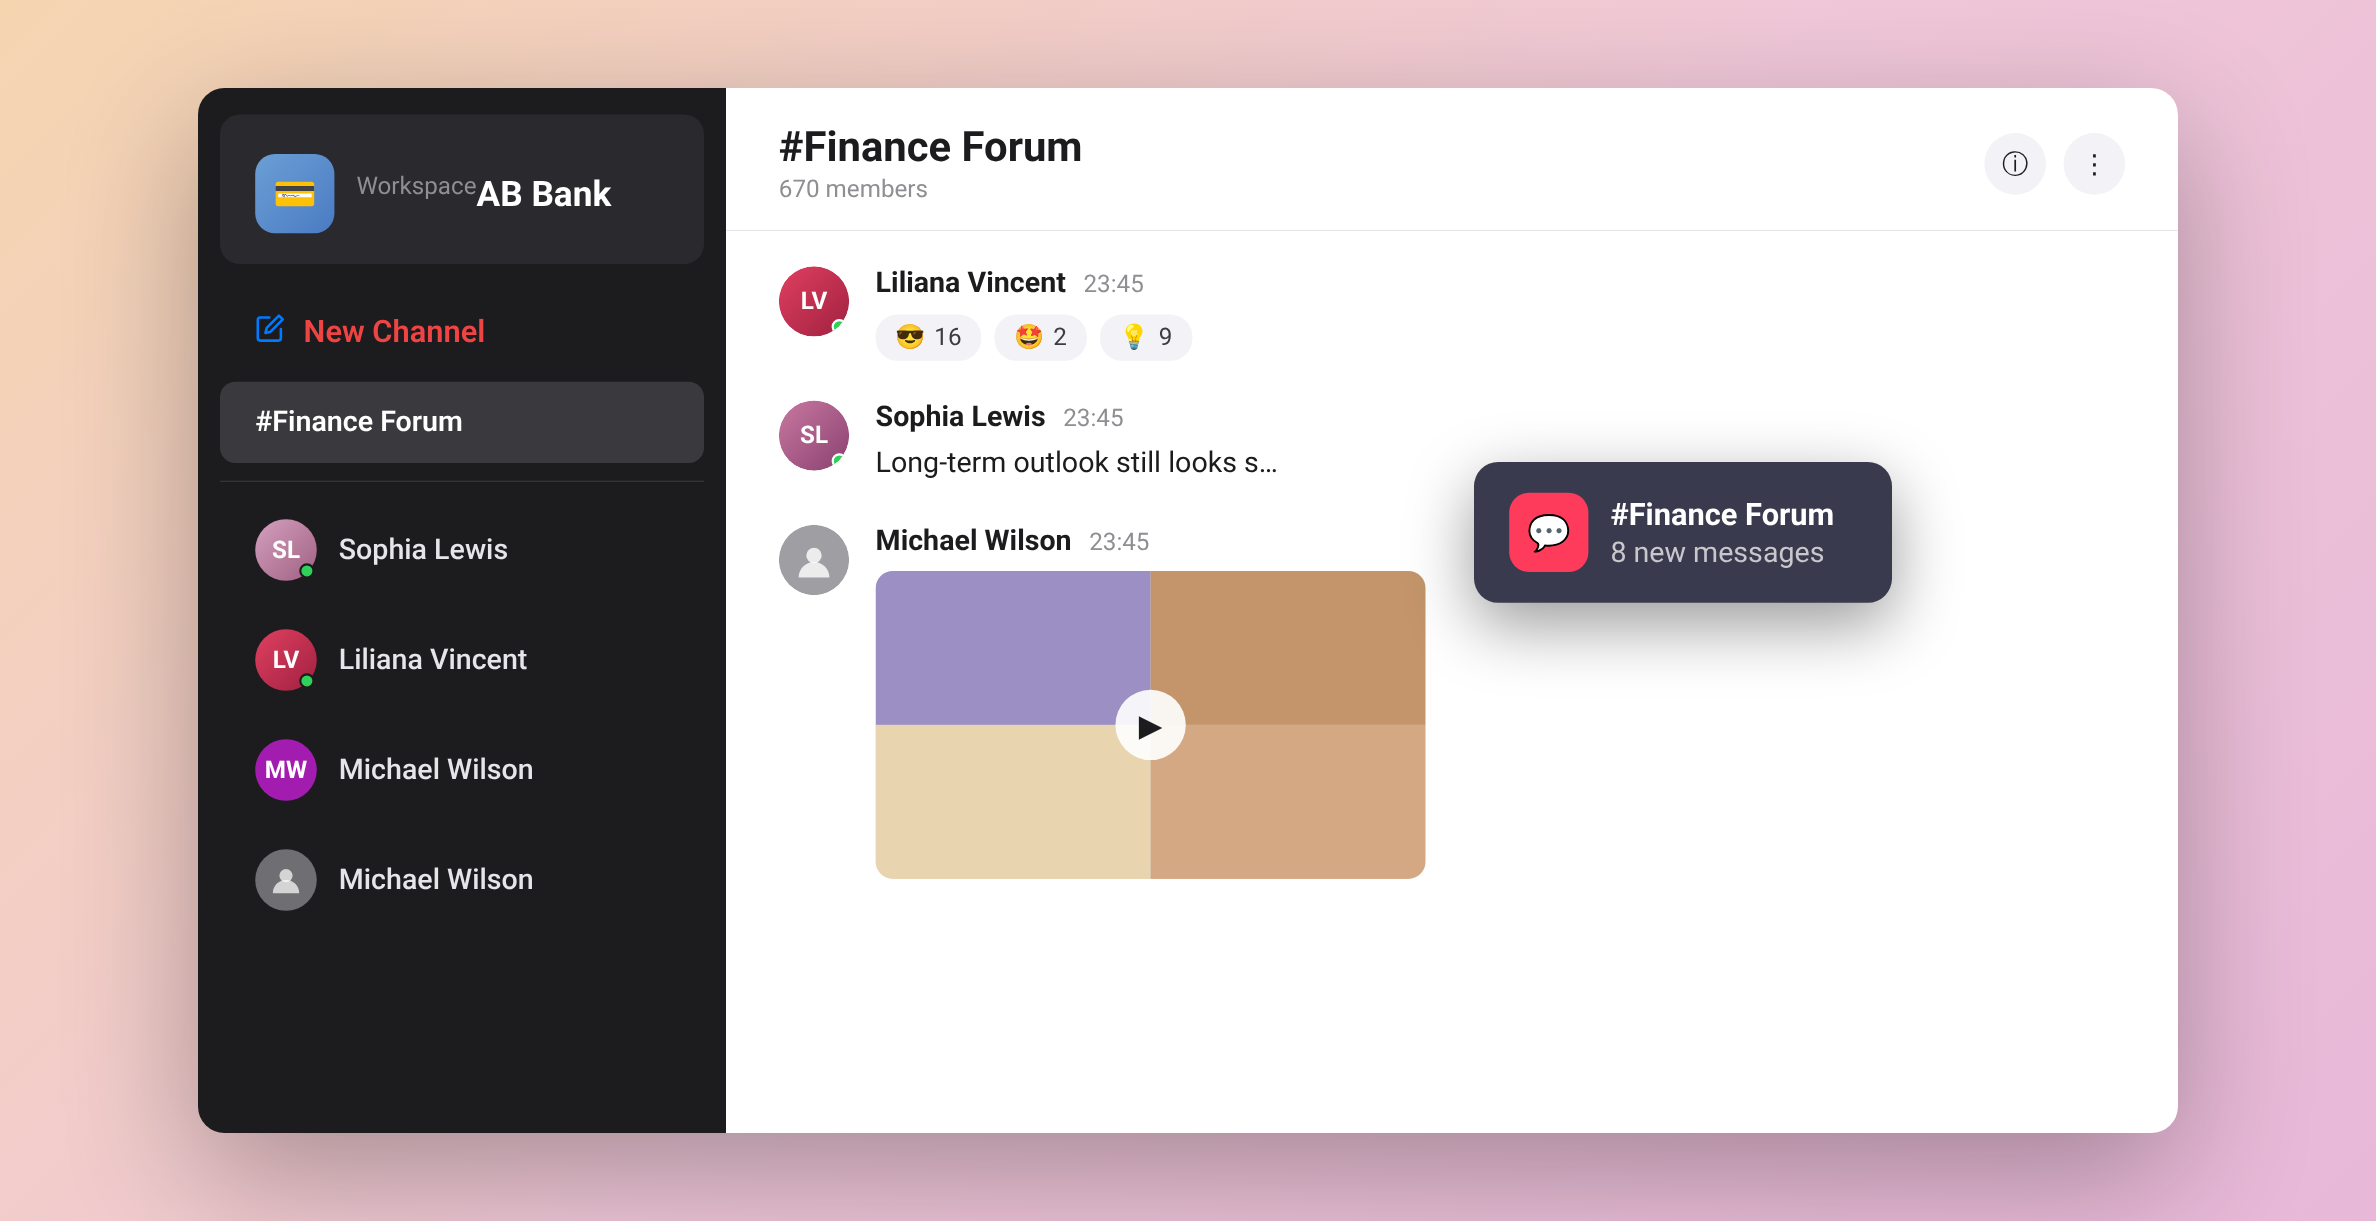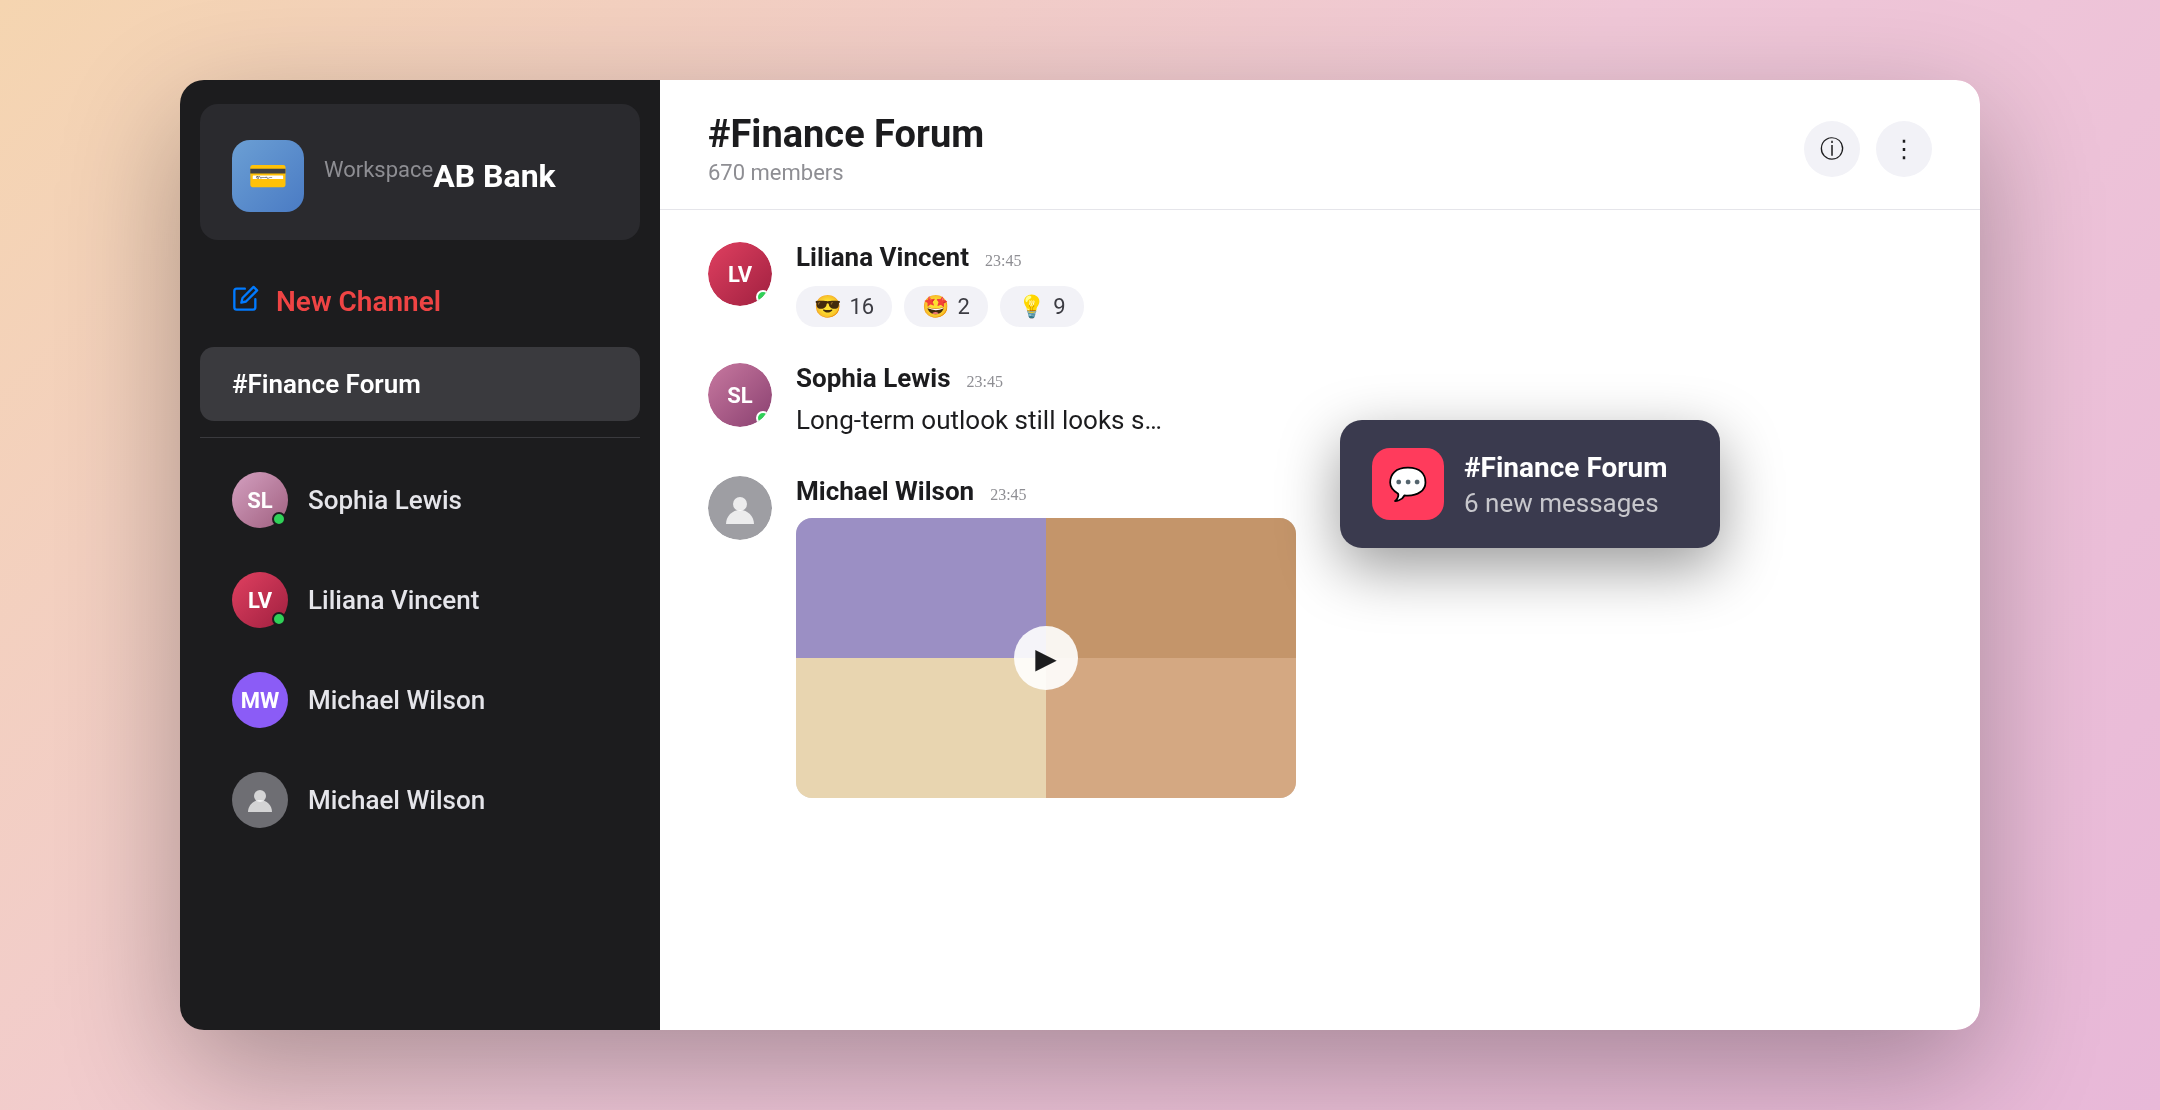--- a/index.html
+++ b/index.html
@@ -219,23 +219,22 @@
       align-items: baseline;
       gap: 16px;
       margin-bottom: 8px;
     }
     .msg-author {
       font-size: 26px;
       font-weight: 700;
       color: #1c1c1e;
     }
     .msg-time {
-      font-size: 16px;
+      font-size: 22px;
       color: #8e8e93;
-      font-family: Liberation Serif, serif;
     }
     .msg-text {
       font-size: 26px;
       color: #1c1c1e;
       line-height: 1.5;
     }
     .reactions {
       display: flex;
       gap: 12px;
       margin-top: 14px;
@@ -397,21 +396,21 @@
       <div class="dm-item">
         <div class="avatar-wrap">
           <div class="avatar-circle avatar-liliana">LV</div>
           <div class="online-dot"></div>
         </div>
         <span class="dm-name">Liliana Vincent</span>
       </div>
 
       <div class="dm-item">
         <div class="avatar-wrap">
-          <div class="avatar-circle" style="background: #8b5cf6;">MW</div>
+          <div class="avatar-circle" style="background: #a21caf;">MW</div>
         </div>
         <span class="dm-name">Michael Wilson</span>
       </div>
 
       <div class="dm-item">
         <div class="avatar-wrap">
           <div class="avatar-circle sidebar-michael-gray">
             <svg width="32" height="32" viewBox="0 0 32 32" fill="none">
               <circle cx="16" cy="12" r="6" fill="rgba(255,255,255,0.7)"></circle>
               <path d="M4 28c0-6.627 5.373-12 12-12s12 5.373 12 12" fill="rgba(255,255,255,0.7)"></path>
@@ -511,16 +510,16 @@
       </div>
     </div>
   </div>
 
   <div class="star-deco">✦</div>
 
   <div class="notification-popup">
     <div class="notif-icon">💬</div>
     <div class="notif-content">
       <div class="notif-channel">#Finance Forum</div>
-      <div class="notif-messages">6 new messages</div>
+      <div class="notif-messages">8 new messages</div>
     </div>
   </div>
 </div>
 
 </body></html>

